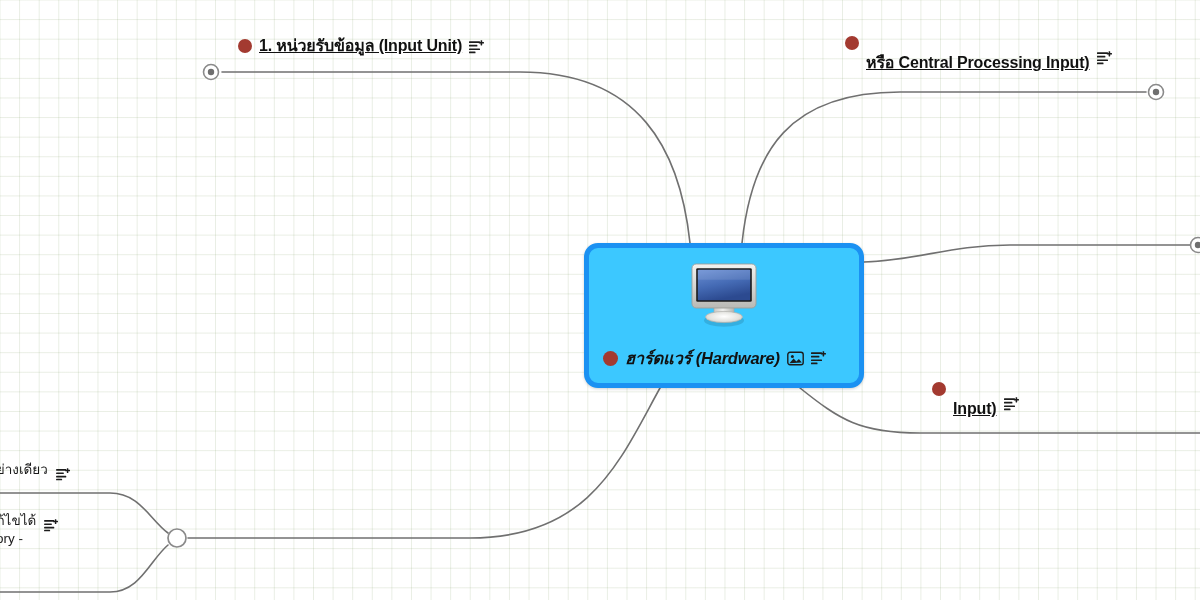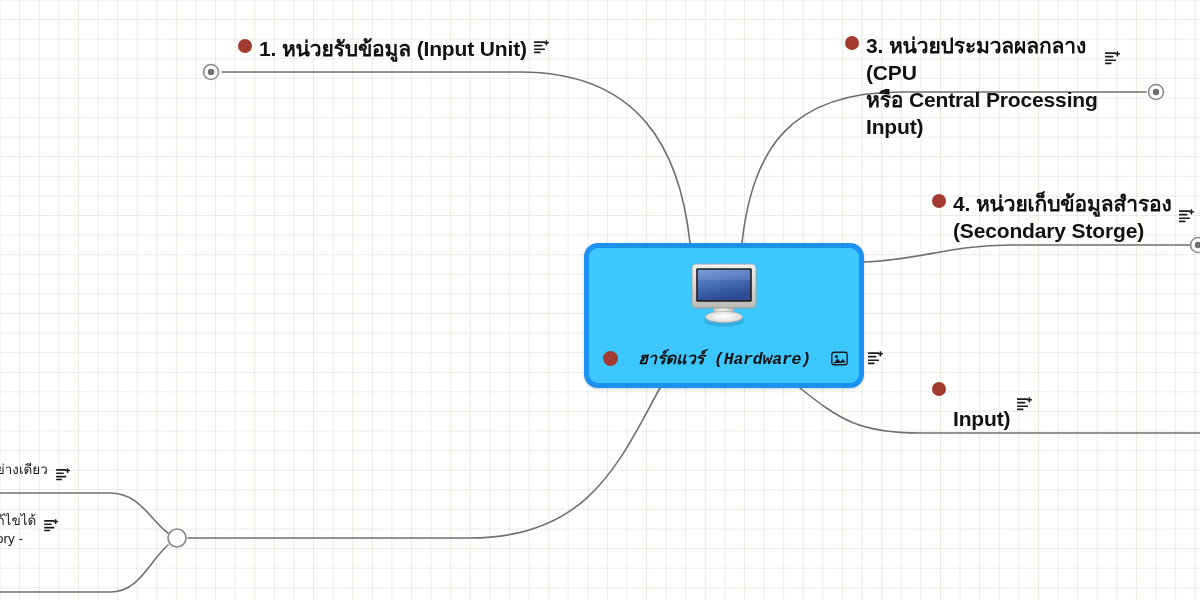--- a/index.html
+++ b/index.html
@@ -32,21 +32,21 @@
     box-shadow:0 1px 3px rgba(0,0,0,0.18);
   }
   .monitor-wrap {
     position:absolute; left:50%; top:14px;
     transform:translateX(-50%);
     width:74px; height:66px;
   }
   .central-label-row {
     position:absolute;
     left:14px; bottom:12px; right:10px;
-    display:flex; align-items:center; gap:20px;font-family:Liberation Mono, monospace;
+    display:flex; align-items:center; gap:7px;
   }
   .central-text {
     font-size:16.5px;
     font-weight:bold;
     font-style:italic;
     color:#111111;
     white-space:nowrap;
     letter-spacing:-0.2px;
   }
 
@@ -62,26 +62,27 @@
 
   
   .branch {
     position:absolute;
     display:flex;
     align-items:flex-start;
     gap:7px;
     white-space:nowrap;
   }
   .branch .btext {
-    font-size:21px;
+    font-size:16px;
     font-weight:bold;
     color:#111111;
     line-height:1.28;
     letter-spacing:-0.15px;
     white-space:normal;
+    text-decoration:underline;
   }
   .branch.two-line .btext { width:max-content; max-width:232px; }
   .branch .note-icon { margin-top:4px; flex:0 0 auto; }
   .branch .bullet { margin-top:3px; }
 
   
   .clip-left {
     position:absolute;
     display:flex; align-items:flex-start; gap:8px;
   }
@@ -208,51 +209,35 @@
           <rect x="0" y="11.6" width="6.5" height="1.7" rx="0.5"></rect>
           <rect x="11.6" y="0.2" width="1.6" height="5.2" rx="0.4"></rect>
           <rect x="9.8" y="2" width="5.2" height="1.6" rx="0.4"></rect>
         </g>
       </svg>
     </span>
   </div>
 
   <div class="branch two-line" style="left:845px; top:33px;">
     <span class="bullet sm"></span>
-    <span class="btext"><span>3. หน่วยประมวลผลกลาง (CPU</span><br><span>หรือ Central Processing Input)</span></span>
+    <span class="btext"><br><span>หรือ Central Processing Input)</span></span>
     <span class="note-icon" style="margin-top:18px;">
       <svg width="16" height="14" viewBox="0 0 16 14" xmlns="http://www.w3.org/2000/svg">
         <g fill="#1c1c1c">
           <rect x="0" y="1.2" width="11" height="1.7" rx="0.5"></rect>
           <rect x="0" y="4.8" width="8.4" height="1.7" rx="0.5"></rect>
           <rect x="0" y="8.4" width="11" height="1.7" rx="0.5"></rect>
           <rect x="0" y="11.6" width="6.5" height="1.7" rx="0.5"></rect>
           <rect x="11.6" y="0.2" width="1.6" height="5.2" rx="0.4"></rect>
           <rect x="9.8" y="2" width="5.2" height="1.6" rx="0.4"></rect>
         </g>
       </svg>
     </span>
   </div>
 
-  <div class="branch two-line" style="left:932px; top:191px;">
-    <span class="bullet sm"></span>
-    <span class="btext"><span>4. หน่วยเก็บข้อมูลสำรอง</span><br><span>(Secondary Storge)</span></span>
-    <span class="note-icon" style="margin-top:18px;">
-      <svg width="16" height="14" viewBox="0 0 16 14" xmlns="http://www.w3.org/2000/svg">
-        <g fill="#1c1c1c">
-          <rect x="0" y="1.2" width="11" height="1.7" rx="0.5"></rect>
-          <rect x="0" y="4.8" width="8.4" height="1.7" rx="0.5"></rect>
-          <rect x="0" y="8.4" width="11" height="1.7" rx="0.5"></rect>
-          <rect x="0" y="11.6" width="6.5" height="1.7" rx="0.5"></rect>
-          <rect x="11.6" y="0.2" width="1.6" height="5.2" rx="0.4"></rect>
-          <rect x="9.8" y="2" width="5.2" height="1.6" rx="0.4"></rect>
-        </g>
-      </svg>
-    </span>
-  </div>
 
   <div class="branch two-line" style="left:932px; top:379px;">
     <span class="bullet sm"></span>
     <span class="btext"><br><span>Input)</span></span>
     <span class="note-icon" style="margin-top:18px;">
       <svg width="16" height="14" viewBox="0 0 16 14" xmlns="http://www.w3.org/2000/svg">
         <g fill="#1c1c1c">
           <rect x="0" y="1.2" width="11" height="1.7" rx="0.5"></rect>
           <rect x="0" y="4.8" width="8.4" height="1.7" rx="0.5"></rect>
           <rect x="0" y="8.4" width="11" height="1.7" rx="0.5"></rect>

